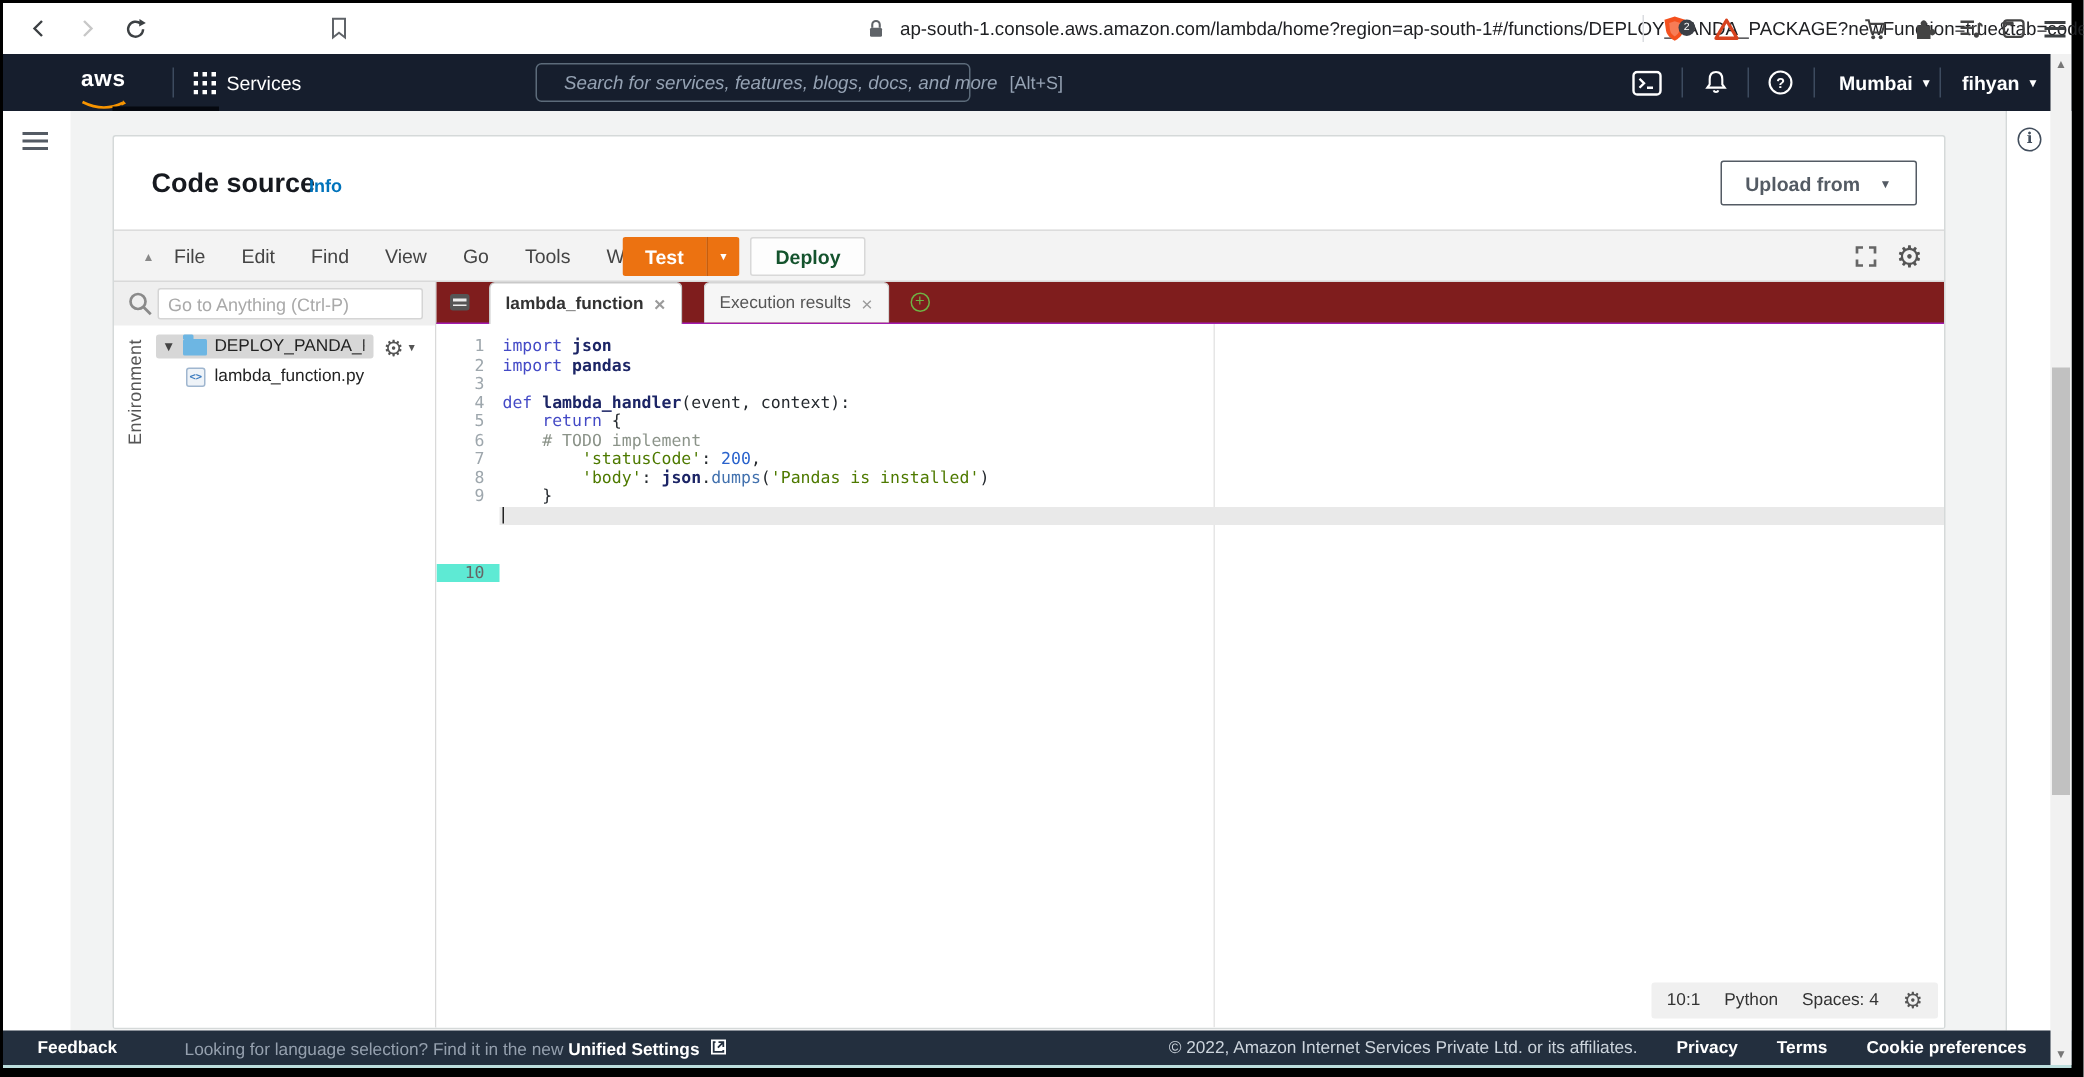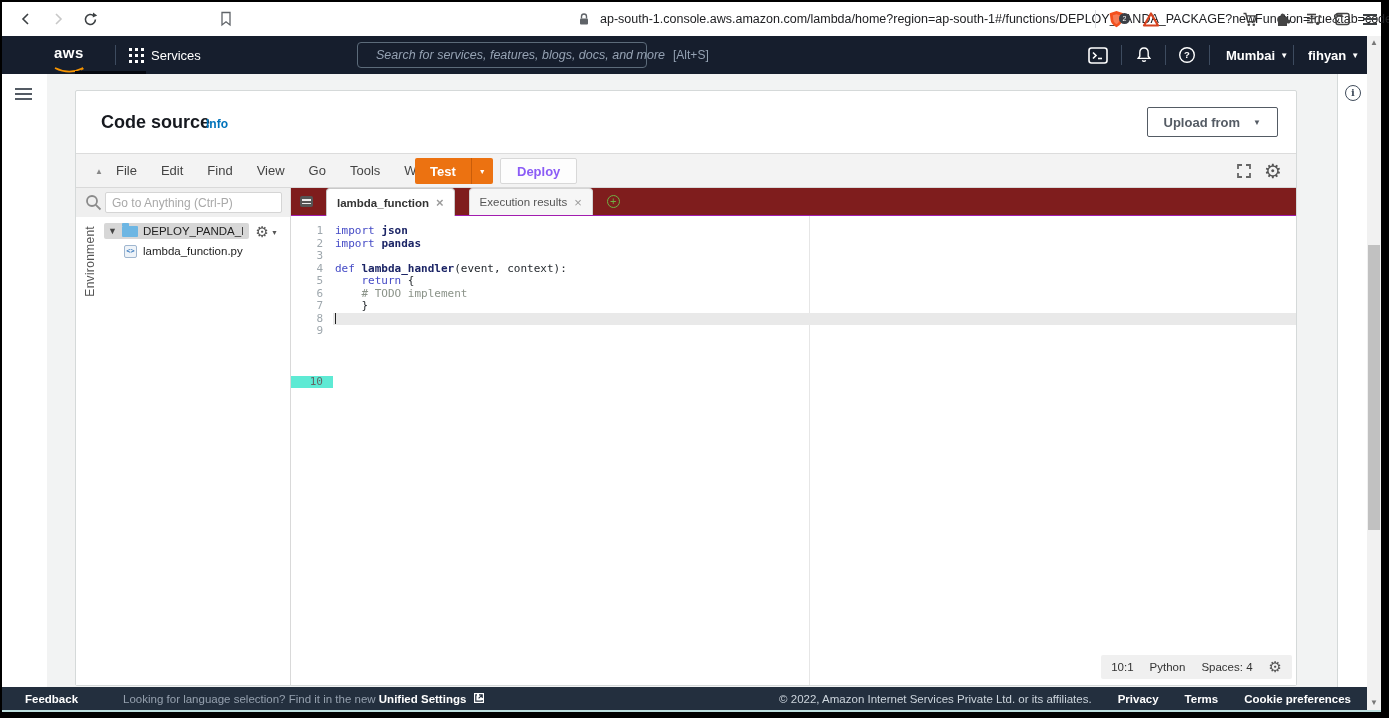--- a/index.html
+++ b/index.html
@@ -47,21 +47,21 @@
 
   
   .menubar { position:absolute; left:0; right:0; top:62px; height:35px; background:#f3f3f3; border-top:1px solid #dcdcdc; border-bottom:1px solid #d9d9d9; }
   .collapse-tri { position:absolute; left:19px; top:13px; font-size:8px; color:#888; }
   .menubar-items { position:absolute; left:40px; top:0; height:33px; display:flex; align-items:center; gap:24px; }
   .menu-item { font-size:13px; color:#444; cursor:pointer; }
   .test-btn { position:absolute; left:339px; top:4px; height:26px; display:flex; border-radius:2px; overflow:hidden; cursor:pointer; }
   .test-main { background:#ec7211; color:#fff; font-weight:bold; font-size:13px; display:flex; align-items:center; padding:0 15px; }
   .test-arrow { background:#ec7211; border-left:1px solid #c95d0a; width:22px; display:flex; align-items:center; justify-content:center; }
   .test-arrow .caret { margin:0; font-size:7px; }
-  .deploy-btn { position:absolute; left:424px; top:4px; height:26px; background:#fdfdfd; border:1px solid #d8d8d8; border-radius:2px; color:#8b5cf6; font-weight:bold; font-size:13px; padding:0 16px; display:flex; align-items:center; }
+  .deploy-btn { position:absolute; left:424px; top:4px; height:26px; background:#fdfdfd; border:1px solid #d8d8d8; border-radius:2px; color:#14532d; font-weight:bold; font-size:13px; padding:0 16px; display:flex; align-items:center; }
   .mb-icons { position:absolute; right:14px; top:0; height:33px; display:flex; align-items:center; gap:12px; }
   .gear-glyph { font-family:"DejaVu Sans",sans-serif; color:#555; cursor:pointer; }
 
   
   .ide-body { position:absolute; left:0; right:0; top:97px; bottom:0; display:flex; }
   .sidebar { position:relative; width:215px; border-right:1px solid #d9d9d9; background:#fff; }
   .goto-row { position:absolute; left:0; right:0; top:0; height:29px; background:#efefef; display:flex; align-items:center; }
   .goto-input { position:absolute; left:29px; top:4px; width:177px; height:21px; border:1px solid #d5d5d5; border-radius:2px; background:#fff; font-size:12px; color:#555; padding:0 6px; outline:none; }
   .goto-input::placeholder { color:#a9a9a9; }
   .env-label { position:absolute; left:7px; top:38px; writing-mode:vertical-rl; transform:rotate(180deg); font-size:12px; color:#555; letter-spacing:0.3px; }
@@ -388,20 +388,22 @@
                 <div class="gutter-line">9</div>
                 <div class="gutter-line active">10</div>
               </div>
             <div class="code-lines">
                 <div class="code-line"><span class="tok-kw">import</span><span class="tok-pl"> </span><span class="tok-id">json</span></div>
                 <div class="code-line"><span class="tok-kw">import</span><span class="tok-pl"> </span><span class="tok-id">pandas</span></div>
                 <div class="code-line"></div>
                 <div class="code-line"><span class="tok-kw">def</span><span class="tok-pl"> </span><span class="tok-id">lambda_handler</span><span class="tok-pl">(event, context):</span></div>
                 <div class="code-line"><span class="tok-pl">    </span><span class="tok-kw">return</span><span class="tok-pl"> {</span></div>
                 <div class="code-line"><span class="tok-pl">    </span><span class="tok-com"># TODO implement</span></div>
+                <div class="code-line"><span class="tok-pl">        </span><span class="tok-str">'statusCode'</span><span class="tok-pl">: </span><span class="tok-num">200</span><span class="tok-pl">,</span></div>
+                <div class="code-line"><span class="tok-pl">        </span><span class="tok-str">'body'</span><span class="tok-pl">: </span><span class="tok-id">json</span><span class="tok-pl">.</span><span class="tok-fn">dumps</span><span class="tok-pl">(</span><span class="tok-str">'Pandas is installed'</span><span class="tok-pl">)</span></div>
                 <div class="code-line"><span class="tok-pl">    }</span></div>
                 <div class="code-line active"><span class="cursor"></span></div>
               </div>
             <div class="status-bar">
               <span>10:1</span>
               <span>Python</span>
               <span>Spaces: 4</span>
               <span class="gear-glyph" style="font-size:15px">⚙</span>
             </div>
           </div>

